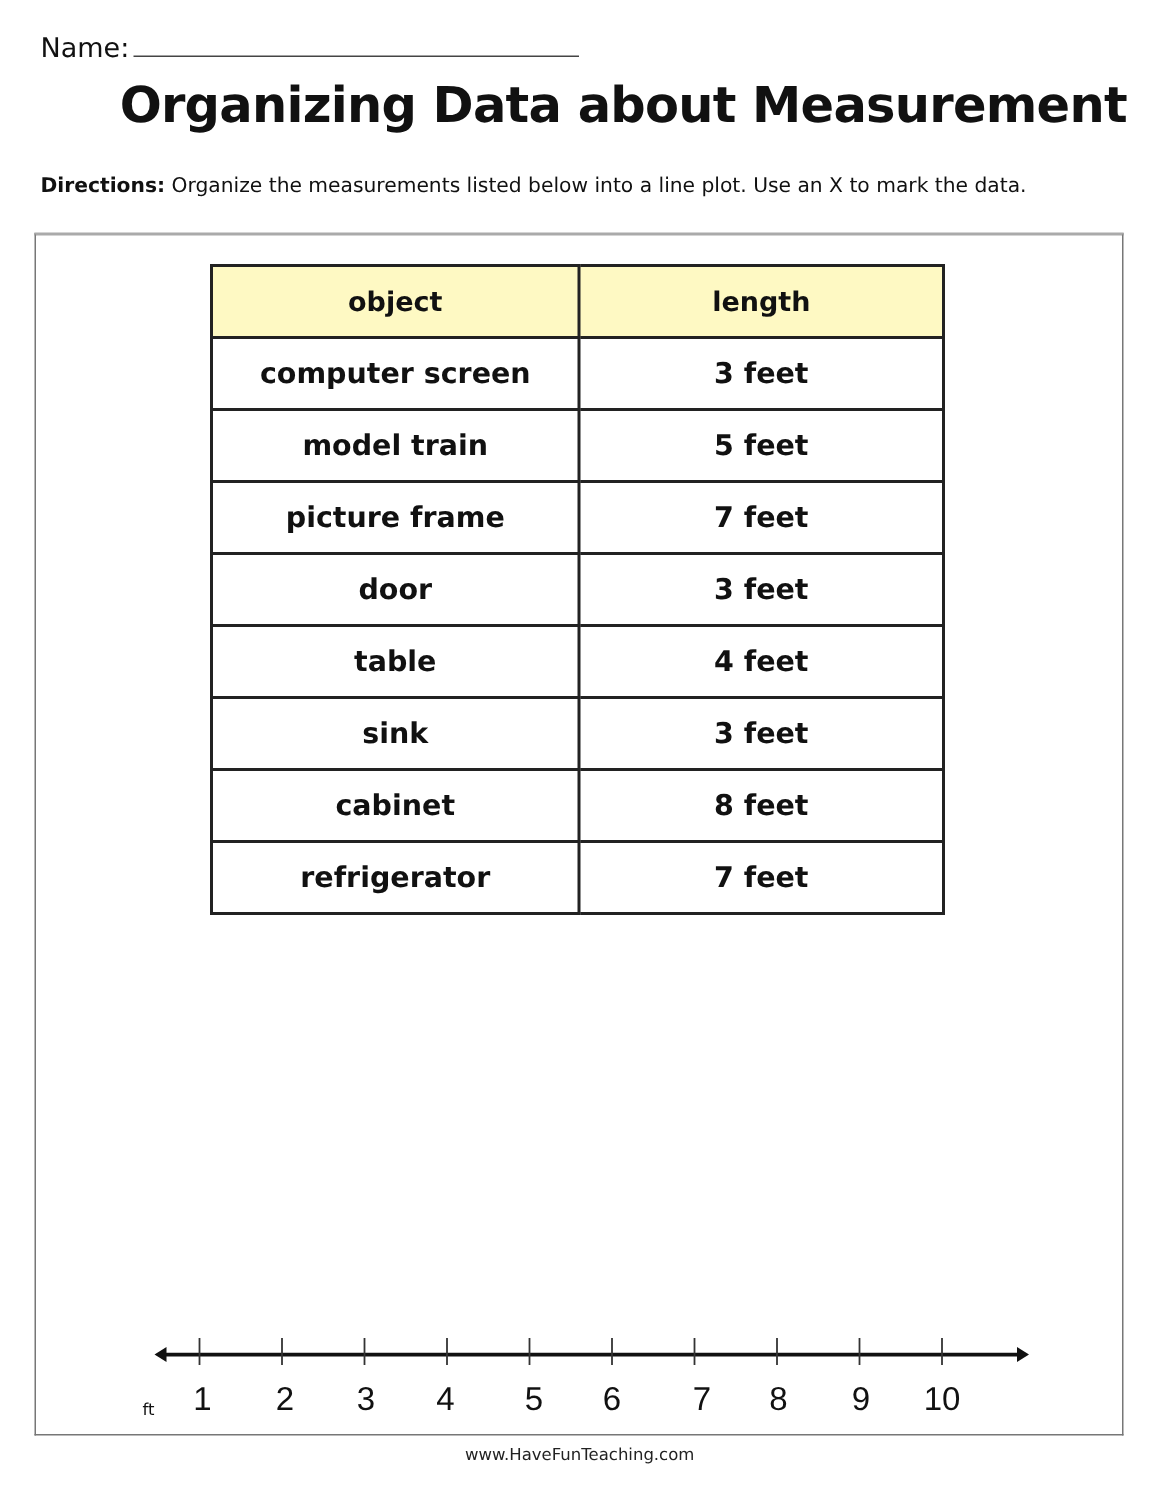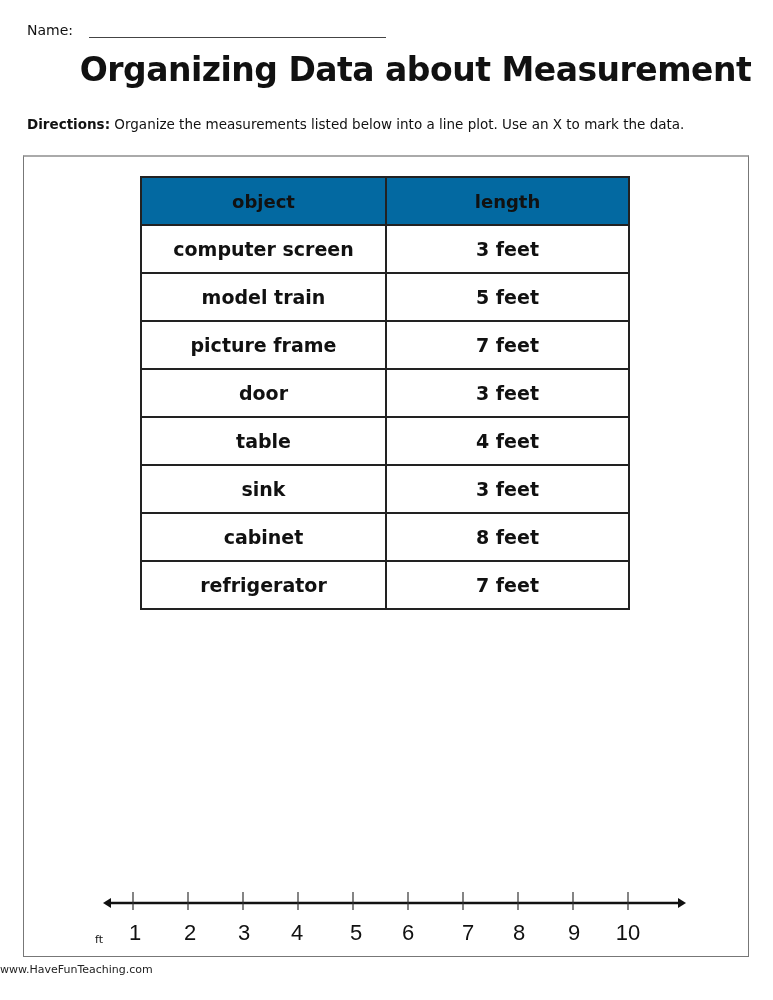--- a/index.html
+++ b/index.html
@@ -1,37 +1,37 @@
 <!DOCTYPE html>
 <html><head>
 <meta charset="utf-8">
 <style>
   html, body { margin:0; padding:0; background:#ffffff; }
   body { width:773px; height:1000px; position:relative; overflow:hidden;
          font-family:"DejaVu Sans", sans-serif; color:#111; }
-  .name-row { position:absolute; left:27px; top:22px; font-size:14px; }
+  .name-row { position:absolute; left:27px; top:22px; font-size:18px; }
   .name-line { position:absolute; left:89px; top:37px; width:297px; height:0;
                border-top:1px solid #444; }
   .title { position:absolute; left:0; width:773px; top:50px; text-align:center;
            font-size:33px; font-weight:bold; letter-spacing:-0.5px;margin-left:29px; }
   .directions { position:absolute; left:27px; top:116px; font-size:13.5px; }
   .directions b { font-weight:bold; }
   .frame { position:absolute; left:23px; top:155px; width:726px; height:802px;
            border:1px solid #777; border-top:2px solid #aaa; box-sizing:border-box; }
   table.data { position:absolute; left:140px; top:176px; width:490px;
                border-collapse:collapse; table-layout:fixed; }
   table.data th, table.data td { border:2px solid #222; text-align:center;
                height:46px; font-size:19px; padding:0;font-weight:bold; }
-  table.data th { background:#0369a1; font-weight:bold; font-size:18px; }
+  table.data th { background:#fef9c3; font-weight:bold; font-size:18px; }
   table.data col.c1 { width:245px; }
   .numline { position:absolute; left:0; top:0; }
   .ft { position:absolute; left:95px; top:922px; font-size:11px;margin-top:11px; }
   .tick-label { position:absolute; top:920px; font-size:22px;
                 font-family:"Liberation Sans", sans-serif; transform:translateX(-50%); }
-  .footer { position:absolute; left:0; width:773px; top:963px; 
+  .footer { position:absolute; left:0; width:773px; top:963px; text-align:center;
             font-size:11px; color:#222; }
 </style>
 </head>
 <body>
 
 <div>
   <span class="name-row">Name:</span>
   <div class="name-line"></div>
 </div>
 

